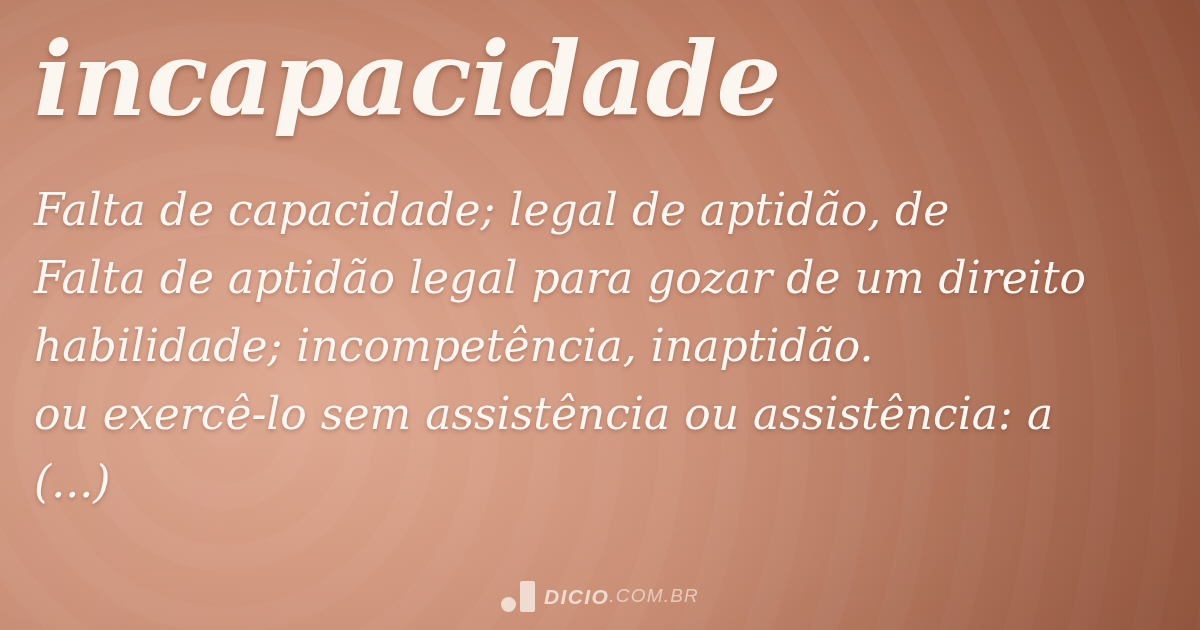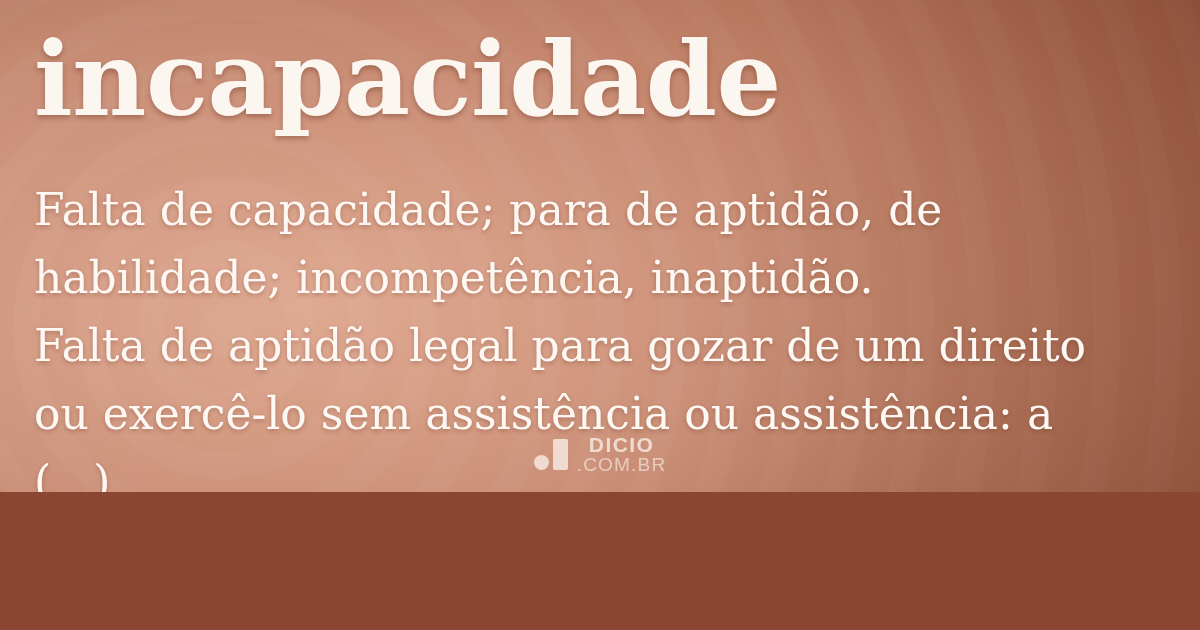--- a/index.html
+++ b/index.html
@@ -4,24 +4,25 @@
 <style>
   html, body {
     margin: 0;
     padding: 0;
     background: #8a4630;
   }
 
   #card {
     position: relative;
     width: 1200px;
-    height: 492px;
+    height: 630px;
     overflow: hidden;
     background-color: #3b82f6;
     font-family: "DejaVu Serif", serif;
+    font-style: italic;
   }
 
   
   .bg-base {
     position: absolute;
     inset: 0;
     background:
       radial-gradient(120% 150% at 26% 62%,
         #dfa992 0%,
         #d79e86 14%,
@@ -139,25 +140,23 @@
 
   .logo-bar {
     width: 15px;
     height: 31px;
     border-radius: 2px;
     background: #fdf8f3;
   }
 
   .logo-text {
     display: flex;
-    flex-direction: column;
     justify-content: center;
     line-height: 1;
     font-family: "Liberation Sans", sans-serif;
-    align-items: center;
   }
 
   .logo-name {
     font-size: 21px;
     font-weight: bold;
     letter-spacing: 1.4px;
     color: #fdf8f3;
   }
 
   .logo-tld {
@@ -176,23 +175,23 @@
   <div class="bg-base"></div>
   <div class="bg-rings"></div>
   <div class="bg-sweep"></div>
   <div class="bg-vignette"></div>
 
   <div class="content">
 
     <h1 class="word-title">incapacidade</h1>
 
     <div class="definition">
-      <span class="def-line">Falta de capacidade; para de aptidão, de</span>
+      <span class="def-line">Falta de capacidade; legal de aptidão, de</span>
+      <span class="def-line">Falta de aptidão legal para gozar de um direito</span>
       <span class="def-line">habilidade; incompetência, inaptidão.</span>
-      <span class="def-line">Falta de aptidão legal para gozar de um direito</span>
       <span class="def-line">ou exercê-lo sem assistência ou assistência: a</span>
       <span class="def-line">(...)</span>
     </div>
 
     <div class="logo">
       <div class="logo-mark">
         <span class="logo-dot"></span>
         <span class="logo-bar"></span>
       </div>
       <div class="logo-text">

